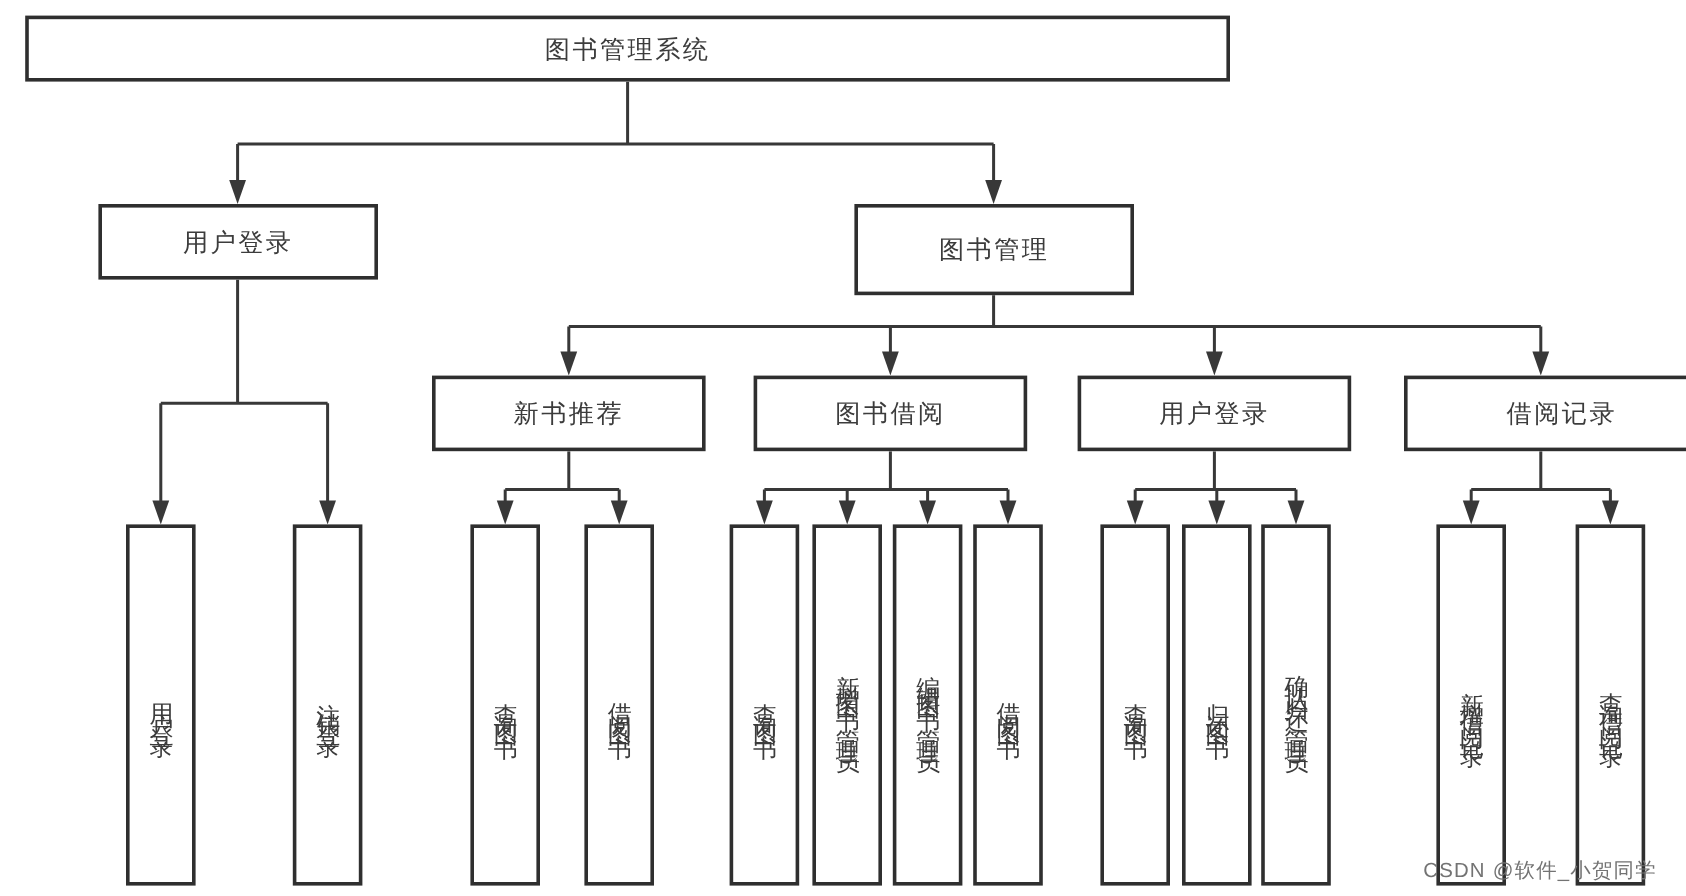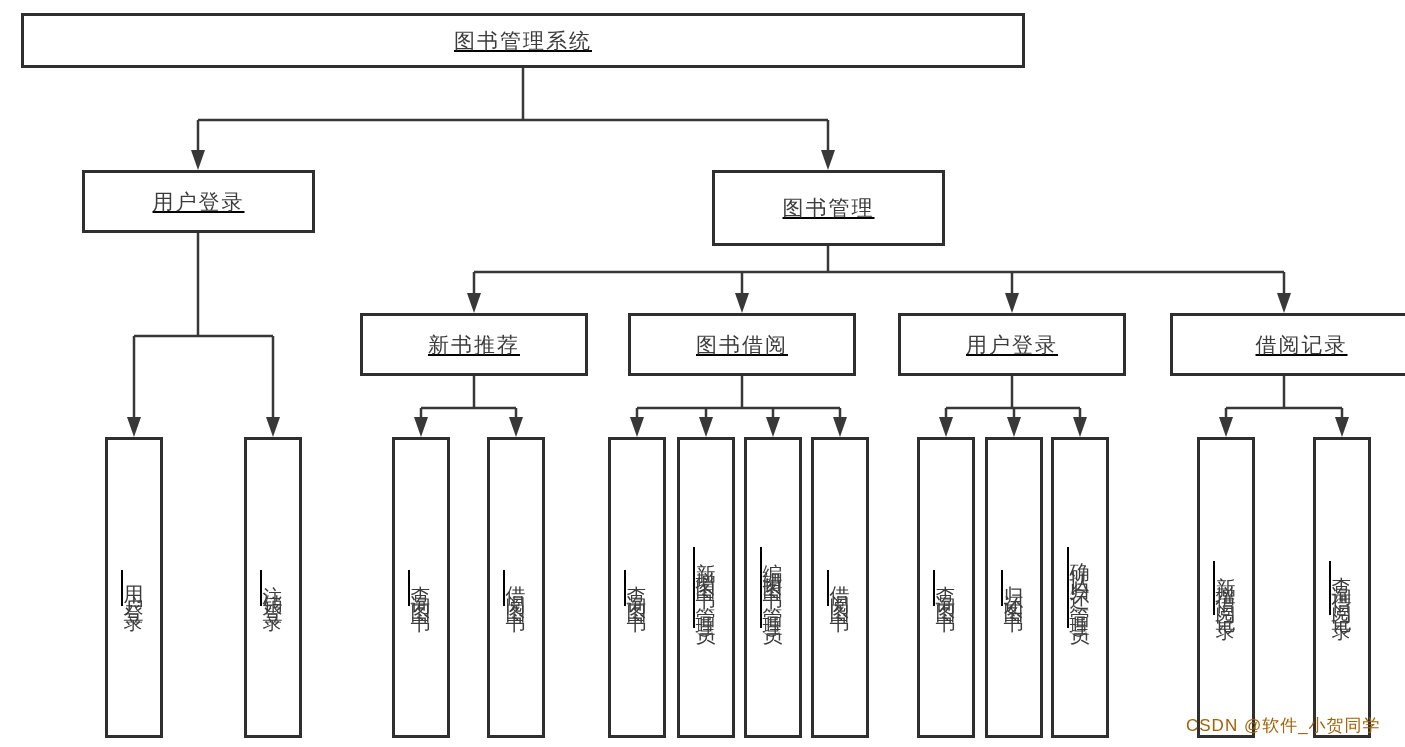--- a/index.html
+++ b/index.html
@@ -16,42 +16,41 @@
   }
   .box{
     position:absolute;
     box-sizing:border-box;
     border:3px solid #2f2f2f;
     background:#ffffff;
     display:flex;
     align-items:center;
     justify-content:center;
     z-index:1;
-    text-decoration:underline;
   }
   .hlabel{
     font-size:21px;
     color:#3c3c3c;
     letter-spacing:2px;
     white-space:nowrap;
   }
   .vlabel{
     writing-mode:vertical-rl;
     text-orientation:mixed;
     font-size:20px;
     color:#3c3c3c;
     letter-spacing:9px;
     line-height:1;
   }
   .watermark{
     position:absolute;
     left:1186px;
     top:714px;
     font-size:17px;
-    color:#a16207;
+    color:#737373;
     letter-spacing:1px;
     white-space:nowrap;
     z-index:5;
   }
 </style>
 </head>
 <body>
 
 <div class="canvas">
 

